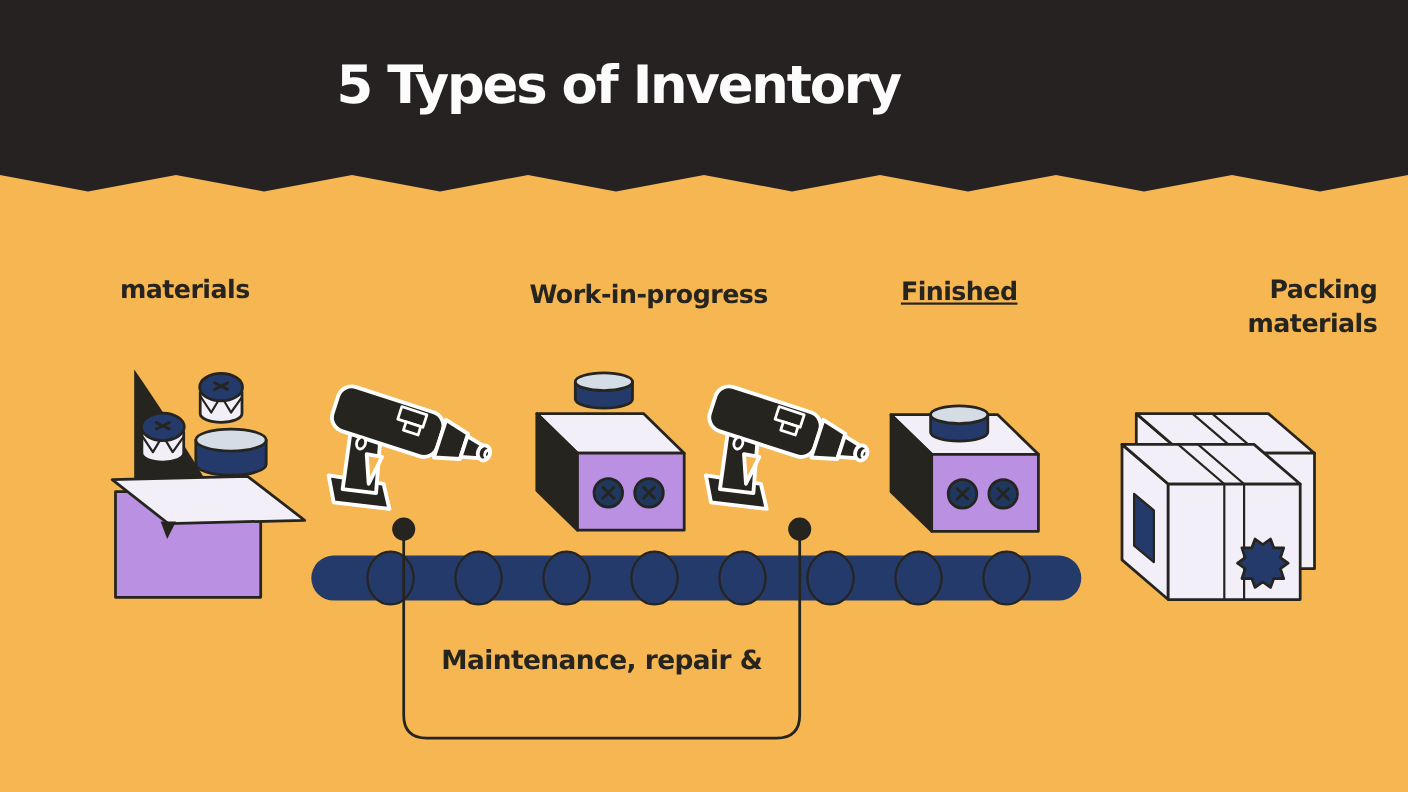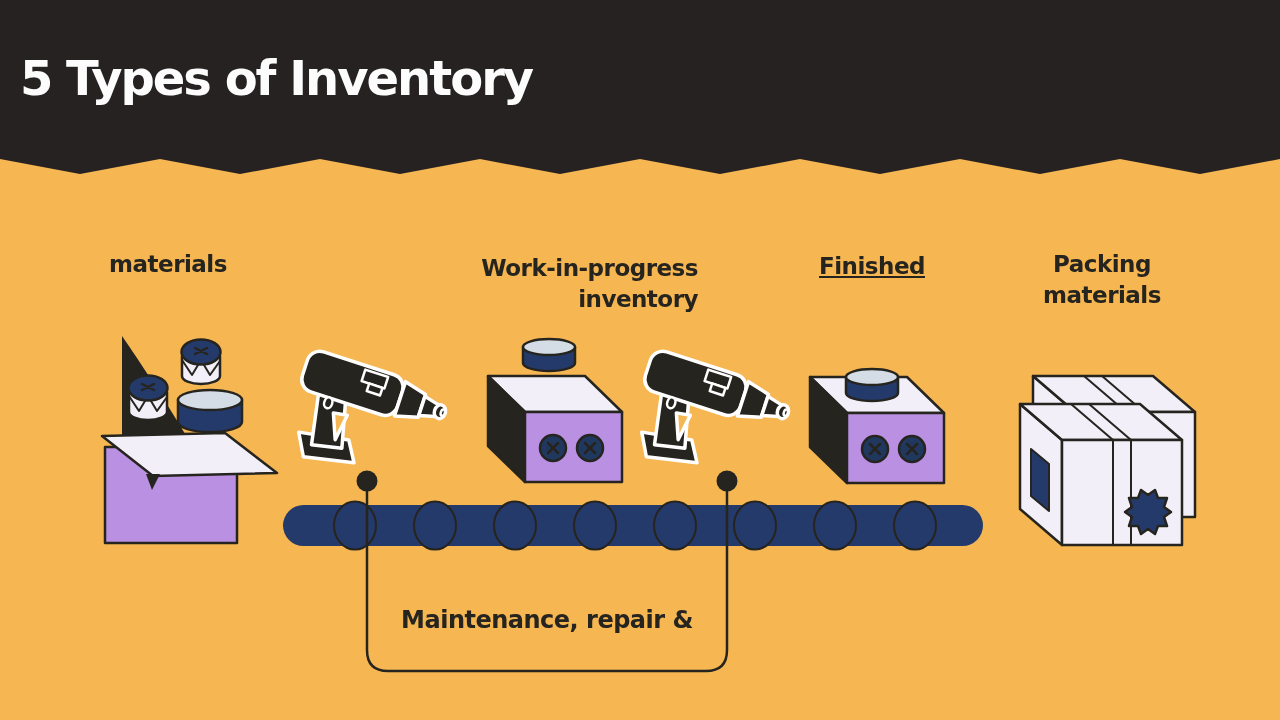--- a/index.html
+++ b/index.html
@@ -1,28 +1,28 @@
 <!DOCTYPE html>
 <html style="--background: #F6B652; --header_bg: #262222; --title_text: #FCFCFC; --ink: #26241F; --navy: #243A6B; --navy_deep: #20375E; --purple: #BA90E2; --lavender: #F2EFF9; --cylinder_top: #D4DDE6;"><head>
 <meta charset="utf-8">
 <style>
   html,body{margin:0;padding:0;background:#888;}
   .stage{position:relative;width:1280px;height:720px;overflow:hidden;
          background:var(--background);font-family:"DejaVu Sans",sans-serif;}
   .layer{position:absolute;left:0;top:0;}
-  .title{position:absolute;top:50px;left:0;width:1124px;
-         color:var(--title_text);font-size:48px;font-weight:bold;letter-spacing:-2px;margin-left:20px;}
+  .title{position:absolute;top:50px;left:0;width:1124px;text-align:center;
+         color:var(--title_text);font-size:48px;font-weight:bold;letter-spacing:-2px;}
   .lbl{position:absolute;text-align:center;color:var(--ink);font-weight:bold;
        font-size:23px;line-height:31px;letter-spacing:-0.5px;}
   .lbl span{display:block;}
   .lbl-raw{left:18px;top:249px;width:300px;}
   .lbl-wip{left:398px;top:253px;width:300px;text-align:right;}
   .lbl-fin{left:722px;top:251px;width:300px;text-decoration:underline;}
-  .lbl-pack{left:952px;top:249px;width:300px;}
-  .lbl-mro{left:377px;top:585px;width:340px;font-size:24px;margin-top:20px;}
+  .lbl-pack{left:952px;top:249px;width:300px;text-align:right;}
+  .lbl-mro{left:377px;top:585px;width:340px;font-size:24px;}
   
   .f-ink{fill:var(--ink);}       .f-navy{fill:var(--navy);}
   .f-deep{fill:var(--navy_deep);}.f-purple{fill:var(--purple);}
   .f-lav{fill:var(--lavender);}  .f-top{fill:var(--cylinder_top);}
   .f-orange{fill:var(--background);} .f-none{fill:none;}
   .st{stroke:var(--ink);stroke-width:2.5;stroke-linejoin:round;}
   .st2{stroke:var(--ink);stroke-width:2;stroke-linejoin:round;}
   .sw{stroke:#fff;stroke-width:3.5;stroke-linejoin:round;}
   .sw2{stroke:#fff;stroke-width:2.5;stroke-linejoin:round;}
 </style>
@@ -130,21 +130,20 @@
       <polygon class="f-navy st2" points="1031,449 1049,464 1049,511 1031,496"></polygon>
       <polygon class="f-navy st" stroke-linejoin="round" points="1171,512 1164,517 1167,526 1158,526 1155,534 1148,529 1141,534 1138,526 1129,526 1132,517 1125,512 1132,507 1129,498 1138,498 1141,490 1148,495 1155,490 1158,498 1167,498 1164,507"></polygon>
     </g>
   </svg>
 
   <div class="lbl lbl-raw">
     <span>materials</span>
   </div>
   <div class="lbl lbl-wip">
     <span>Work-in-progress</span>
-    <span>inventory</span>
   </div>
   <div class="lbl lbl-fin">
     <span>Finished</span>
   </div>
   <div class="lbl lbl-pack">
     <span>Packing</span>
     <span>materials</span>
   </div>
   <div class="lbl lbl-mro">
     <span>Maintenance, repair &amp;</span>

